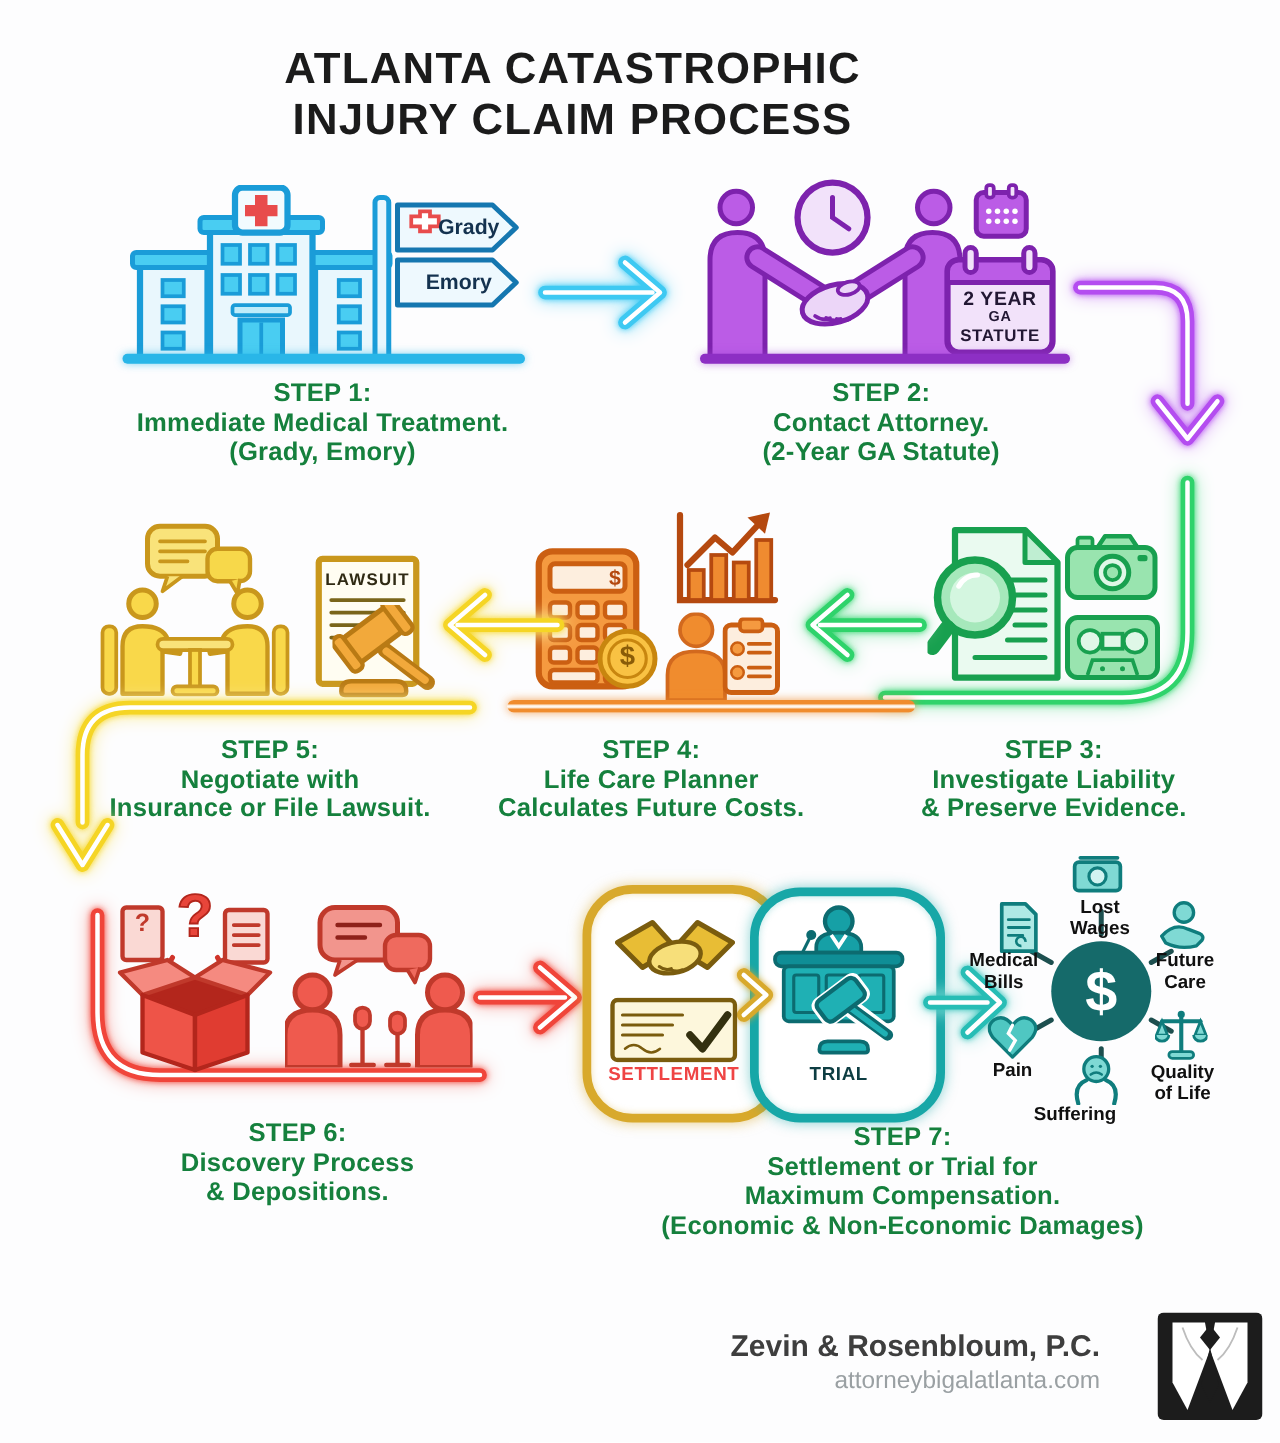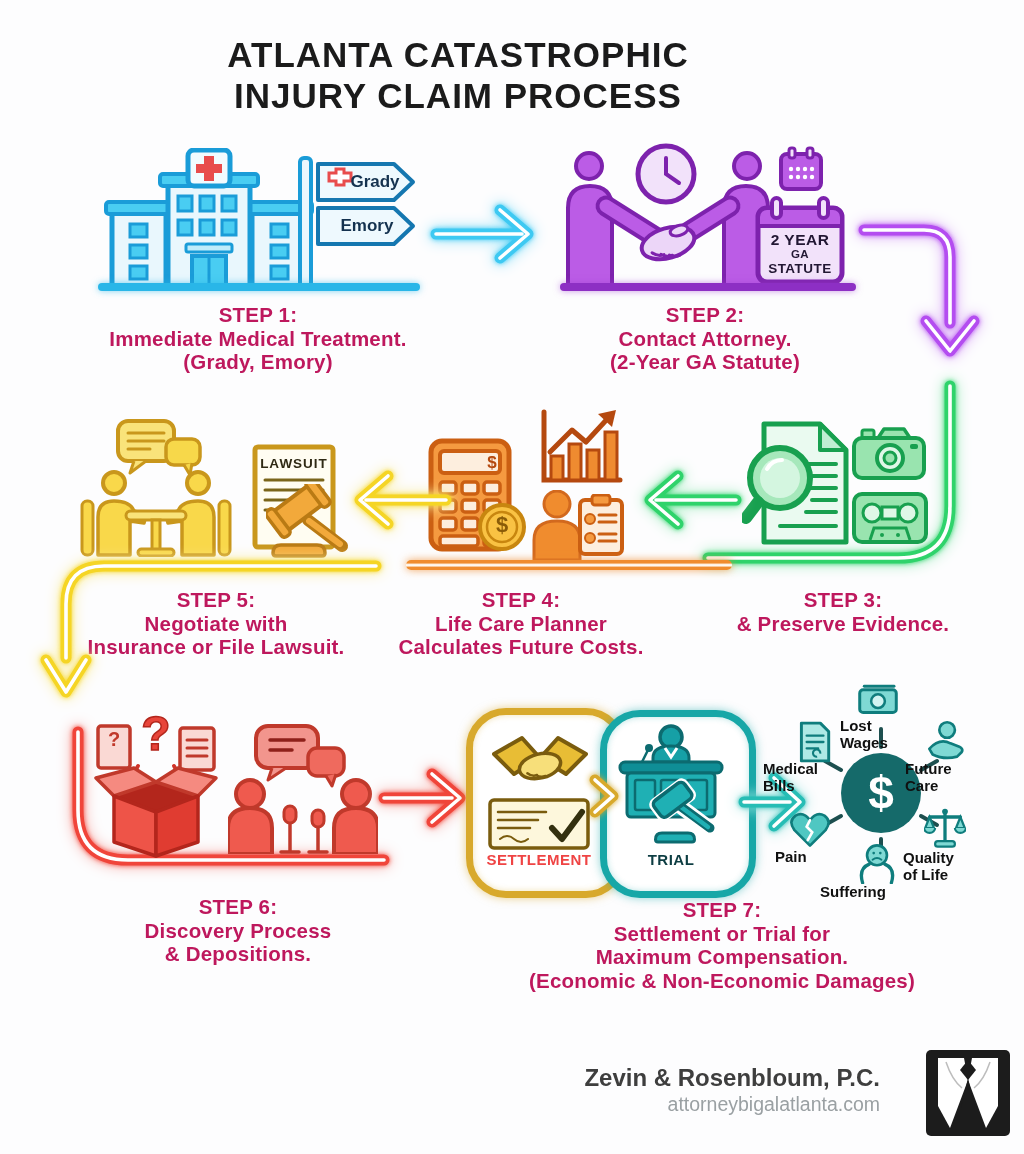--- a/index.html
+++ b/index.html
@@ -3,31 +3,31 @@
 <meta charset="utf-8">
 <style>
   html,body{margin:0;padding:0;background:#ffffff;}
   .canvas{position:relative;width:1024px;height:1154px;background:#fdfdfe;overflow:hidden;
           font-family:"Liberation Sans", sans-serif;}
   .abs{position:absolute;}
   
   .title{left:0;top:34px;width:916px;text-align:center;font-size:35px;font-weight:bold;
          letter-spacing:1px;line-height:41px;color:#1b1b1b;}
   
-  .cap{position:absolute;text-align:center;font-weight:bold;color:#be185d;
+  .cap{position:absolute;text-align:center;font-weight:bold;color:#15803d;
        font-size:20.5px;line-height:23.5px;letter-spacing:.2px;}
   
   .neon path{fill:none;stroke-linecap:round;stroke-linejoin:round;}
   .neon .c{stroke-width:11px;}
   .neon .w{stroke:#fff;stroke-width:3.6px;}
   .bar{position:absolute;height:8px;border-radius:5px;}
   .tube{position:absolute;height:10px;border-radius:6px;}
   
   .ovl{position:absolute;font-weight:bold;text-align:center;}
-  .dmg-label{position:absolute;font-weight:bold;color:#101010;
+  .dmg-label{position:absolute;text-align:center;font-weight:bold;color:#101010;
              font-size:15px;line-height:16.5px;white-space:pre-line;}
   .stbox{position:absolute;border-radius:40px;background:#fff;}
   .footer-firm{font-size:24px;font-weight:bold;color:#3e3e3e;line-height:28px;}
   .footer-site{font-size:19.5px;color:#9aa0a3;line-height:24px;}
 </style>
 </head>
 <body>
 
 <div class="canvas">
 
@@ -167,20 +167,21 @@
       <rect x="2" y="2" width="72" height="48" rx="8" fill="#99e4af" stroke="#18a04f" stroke-width="4"></rect>
       <circle cx="20" cy="21" r="9" fill="#dff7e7" stroke="#18a04f" stroke-width="3"></circle>
       <circle cx="56" cy="21" r="9" fill="#dff7e7" stroke="#18a04f" stroke-width="3"></circle>
       <rect x="30" y="15" width="16" height="12" fill="#dff7e7" stroke="#18a04f" stroke-width="3"></rect>
       <path d="M18 48 L22 36 H54 L58 48" fill="none" stroke="#18a04f" stroke-width="3"></path>
       <circle cx="30" cy="43" r="2" fill="#18a04f"></circle>
         <circle cx="46" cy="43" r="2" fill="#18a04f"></circle>
     </svg>
     <div class="cap" style="left:690px;top:588px;width:306px">
       <div>STEP 3:</div>
+      <div>Investigate Liability</div>
       <div>&amp; Preserve Evidence.</div>
     </div>
   </div>
 
   <svg class="abs neon" style="left:628px;top:462px;filter:drop-shadow(0 0 2.5px #2fd36b) drop-shadow(0 0 7px #a5edc2)" width="122" height="76" viewBox="0 0 122 76">
     <path class="c" stroke="#2fd36b" d="M108 38 H28 M50 14 L22 38 L50 62"></path>
     <path class="w" d="M108 38 H28 M50 14 L22 38 L50 62"></path>
   </svg>
 
   <div>

